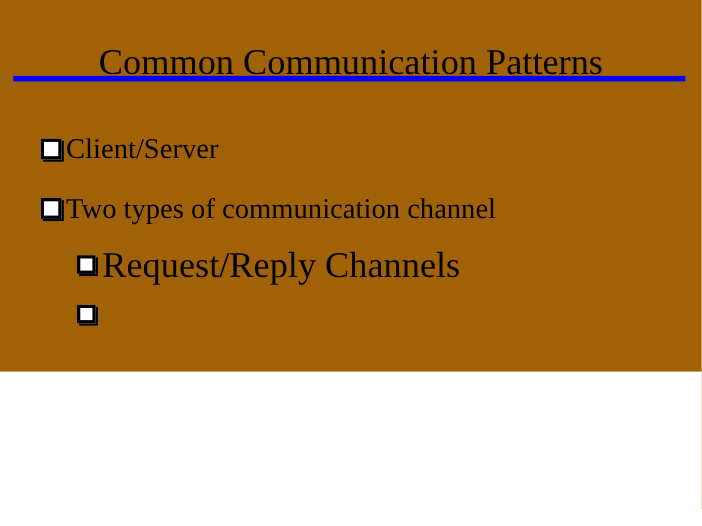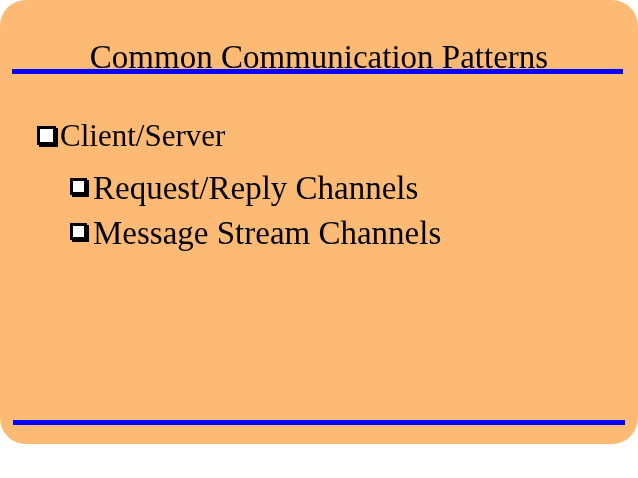--- a/index.html
+++ b/index.html
@@ -8,24 +8,23 @@
     padding: 0;
     background: #ffffff;
   }
   body {
     font-family: "Liberation Serif", "DejaVu Serif", serif;
     color: #000000;
   }
   .slide {
     position: relative;
     width: 638px;
-    height: 444px;
-    background: #fdba74;
+    height: 338px;
+    background: #a16207;
     overflow: hidden;
-    border-radius: 26px;
   }
 
   
   .slide-title {
     position: absolute;
     left: 0;
     top: 16px;
     width: 638px;
     text-align: center;
     font-family: "Liberation Serif", "DejaVu Serif", serif;
@@ -58,21 +57,21 @@
   .body-area {
     position: absolute;
     left: 34px;
     top: 114px;
     width: 585px;
   }
 
   .bullet-l1 {
     position: relative;
     display: block;
-    font-size: 31px;
+    font-size: 26px;
     line-height: 44px;
     padding-left: 26px;
     margin: 0 0 10px 0;
     text-align: justify;
     text-justify: inter-word;
     color: #000000;
   }
   .bullet-l1:last-child { margin-bottom: 0; }
 
   .bullet-l2 {
@@ -133,29 +132,32 @@
 
   <div class="rule rule-top"></div>
 
   <div class="body-area">
 
     <p class="bullet-l1">
       <span class="sq sq-l1"></span>
       <span class="lastline">Client/Server</span>
     </p>
 
+    <p class="bullet-l1">
+      <span class="sq sq-l1"></span>
+      <span>Two types of communication channel</span>
+    </p>
 
     <p class="bullet-l2">
       <span class="sq sq-l2"></span>
       <span>Request/Reply Channels</span>
     </p>
 
     <p class="bullet-l2">
       <span class="sq sq-l2"></span>
-      <span>Message Stream Channels</span>
     </p>
 
   </div>
 
   <div class="rule rule-bottom"></div>
 
   <div class="page-number">12</div>
 
 </div>
 

